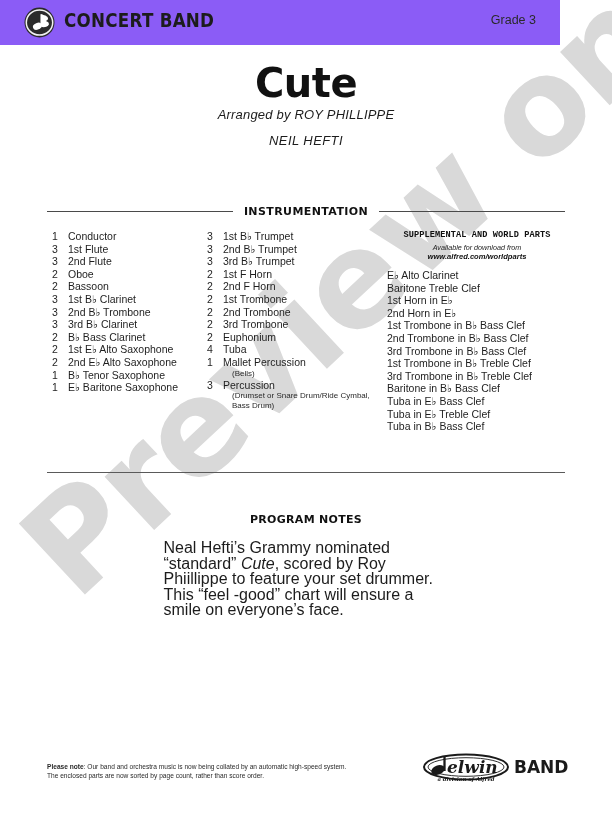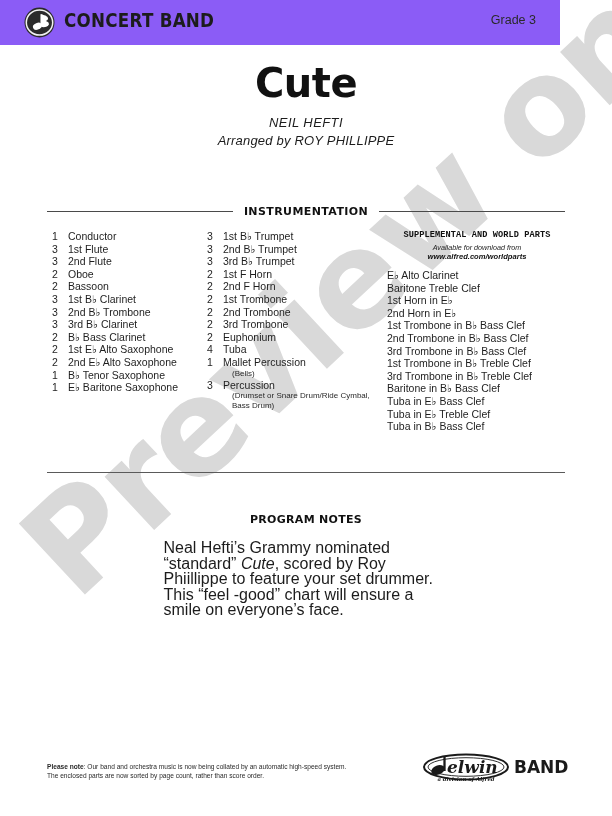--- a/index.html
+++ b/index.html
@@ -293,22 +293,22 @@
         <path d="M17.4 13.6 C21.9 13.6 25.2 14.9 24.8 17.3 C24.4 19.6 21.0 20.6 17.4 20.1 Z" fill="#ffffff"></path>
       </svg>
     </span>
     <div id="concert-band-title">CONCERT BAND</div>
     <div id="grade-label">Grade 3</div>
   </div>
 </div>
 
 <div id="title-block">
   <div id="work-title">Cute</div>
+  <div id="arranger">Arranged by ROY PHILLIPPE</div>
   <div id="composer">NEIL HEFTI</div>
-  <div id="arranger">Arranged by ROY PHILLIPPE</div>
 </div>
 
 <div id="instr-heading">
   <span class="rule"></span>
   <span class="heading-text">INSTRUMENTATION</span>
   <span class="rule"></span>
 </div>
 
 <div id="instrumentation">
   <div class="instr-col" id="instr-col-1">

